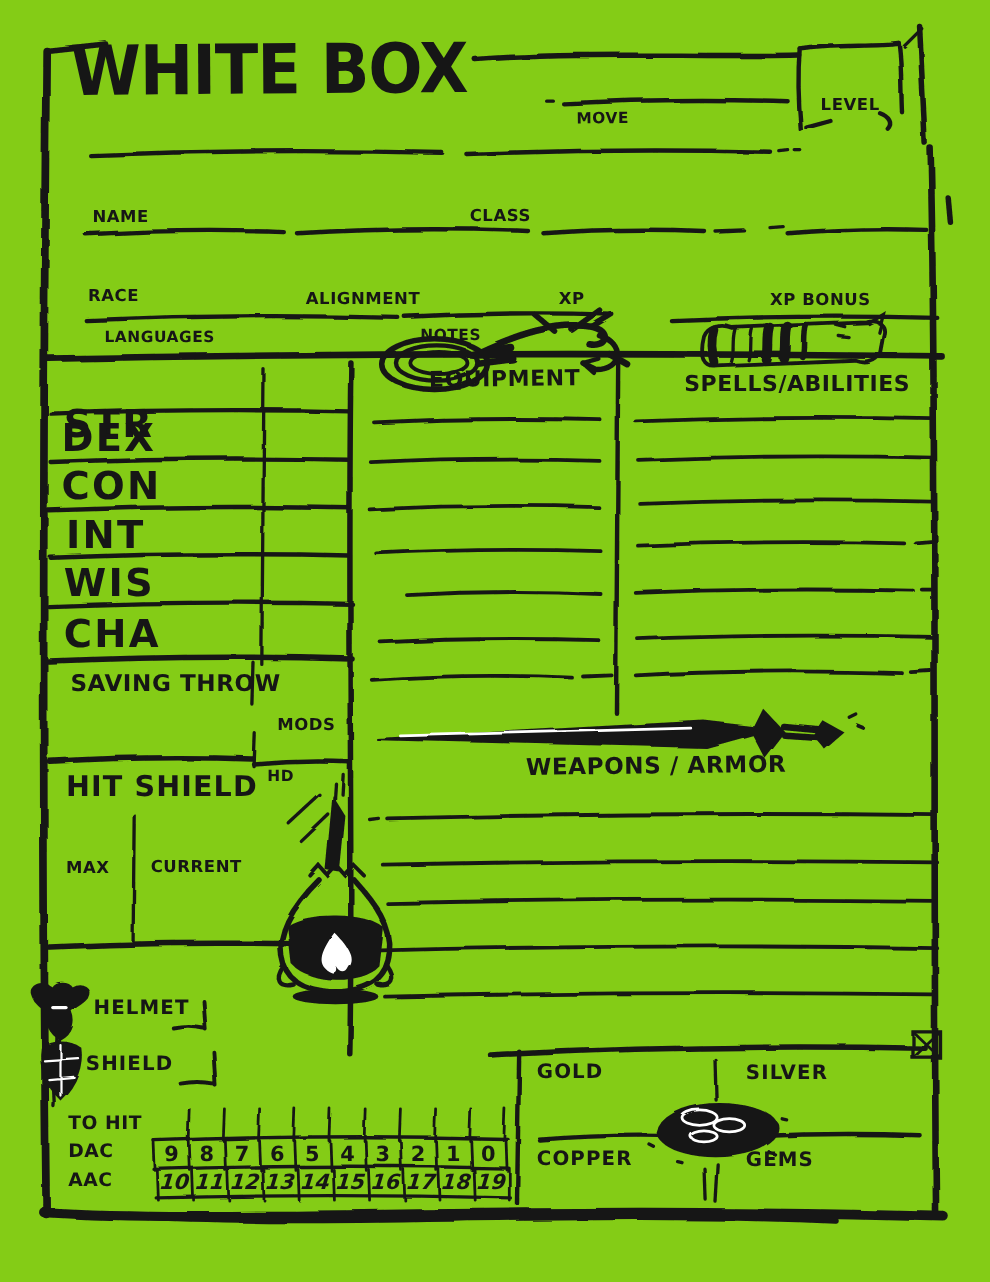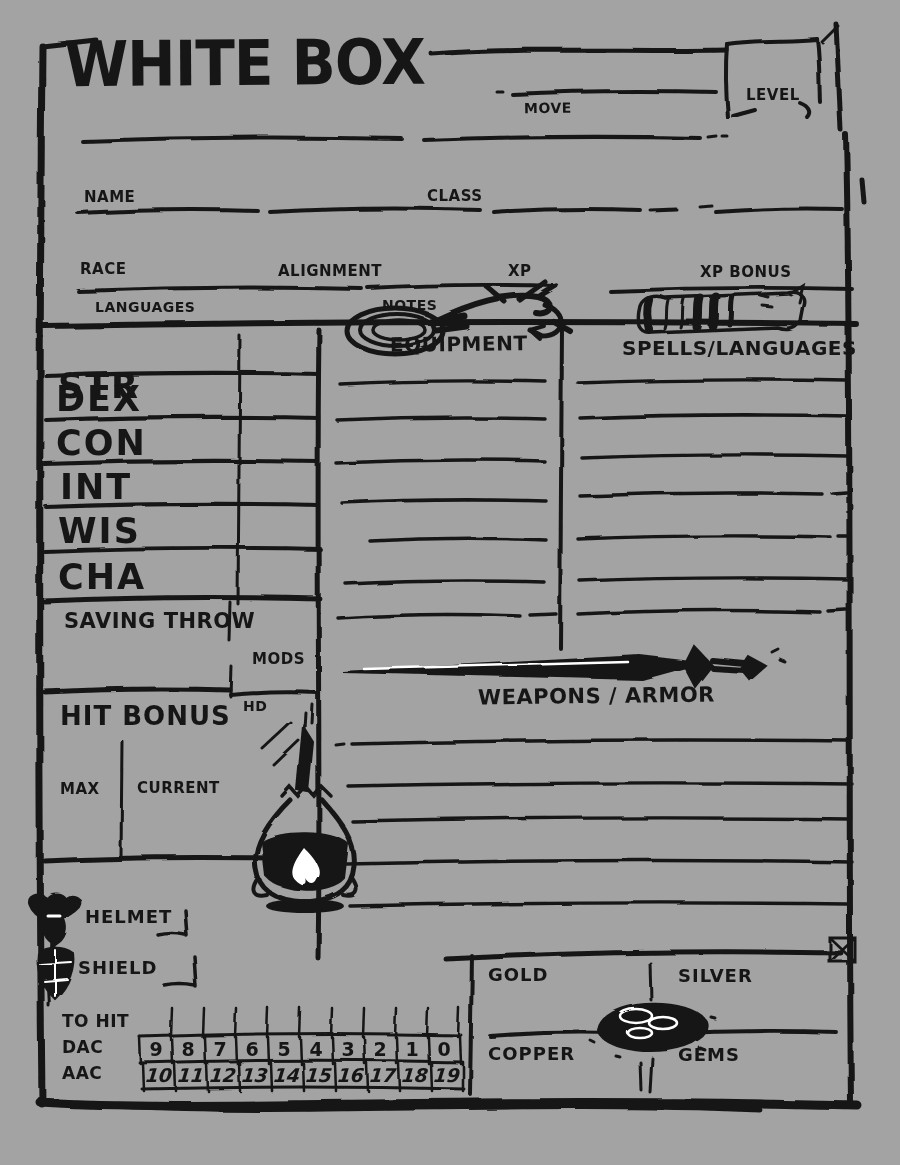--- a/index.html
+++ b/index.html
@@ -1,16 +1,16 @@
 <!DOCTYPE html>
 <html><head>
 <meta charset="utf-8">
 <style>
   html,body{margin:0;padding:0;background:#ffffff;}
-  #page{position:relative;width:900px;height:1165px;background:#a3a3a3;overflow:hidden;
+  #page{position:relative;width:900px;height:1165px;background:#84cc16;overflow:hidden;
         font-family:"DejaVu Sans",sans-serif;color:#151515;}
   #linework{position:absolute;left:0;top:0;width:900px;height:1165px;z-index:1;}
   .lbl{position:absolute;z-index:2;white-space:nowrap;color:#161616;
        font-family:"DejaVu Sans",sans-serif;font-weight:700;letter-spacing:.5px;}
   .tilt{transform:rotate(-.7deg);}
   .title{font-size:58px;font-weight:900;letter-spacing:-1px;transform:scaleY(1.08) rotate(-.4deg);transform-origin:left top;}
   .stat{font-size:35px;font-weight:900;letter-spacing:2px;}
   .h2{font-size:26px;font-weight:900;letter-spacing:1px;}
   .h3{font-size:20px;font-weight:900;letter-spacing:.5px;}
   .sm{font-size:15px;margin-top:40px;}
@@ -247,23 +247,23 @@
   <div class="lbl stat" style="left:56px;top:379px;">DEX</div>
   <div class="lbl stat" style="left:56px;top:423px;text-align:center;">CON</div>
   <div class="lbl stat" style="left:60px;top:467px;">INT</div>
   <div class="lbl stat" style="left:58px;top:511px;">WIS</div>
   <div class="lbl stat" style="left:58px;top:557px;">CHA</div>
 
   <div class="lbl md" style="left:64px;top:609px;font-size:21px;">SAVING THROW</div>
   <div class="lbl sm" style="left:252px;top:610px;">MODS</div>
 
   <div class="lbl h3 tilt" style="left:390px;top:332px;">EQUIPMENT</div>
-  <div class="lbl h3" style="left:622px;top:336px;">SPELLS/LANGUAGES</div>
-
-  <div class="lbl h2" style="left:60px;top:701px;">HIT BONUS</div>
+  <div class="lbl h3" style="left:622px;top:336px;">SPELLS/ABILITIES</div>
+
+  <div class="lbl h2" style="left:60px;top:701px;">HIT SHIELD</div>
   <div class="lbl xs" style="left:243px;top:698px;">HD</div>
   <div class="lbl sm" style="left:60px;top:740px;">MAX</div>
   <div class="lbl sm" style="left:137px;top:739px;">CURRENT</div>
 
   <div class="lbl tr" style="left:85px;top:906px;">HELMET</div>
   <div class="lbl tr" style="left:78px;top:957px;">SHIELD</div>
 
   <div class="lbl h3 tilt" style="left:478px;top:684px;font-size:21px;">WEAPONS / ARMOR</div>
 
   <div class="lbl md" style="left:62px;top:1011px;">TO HIT</div>

